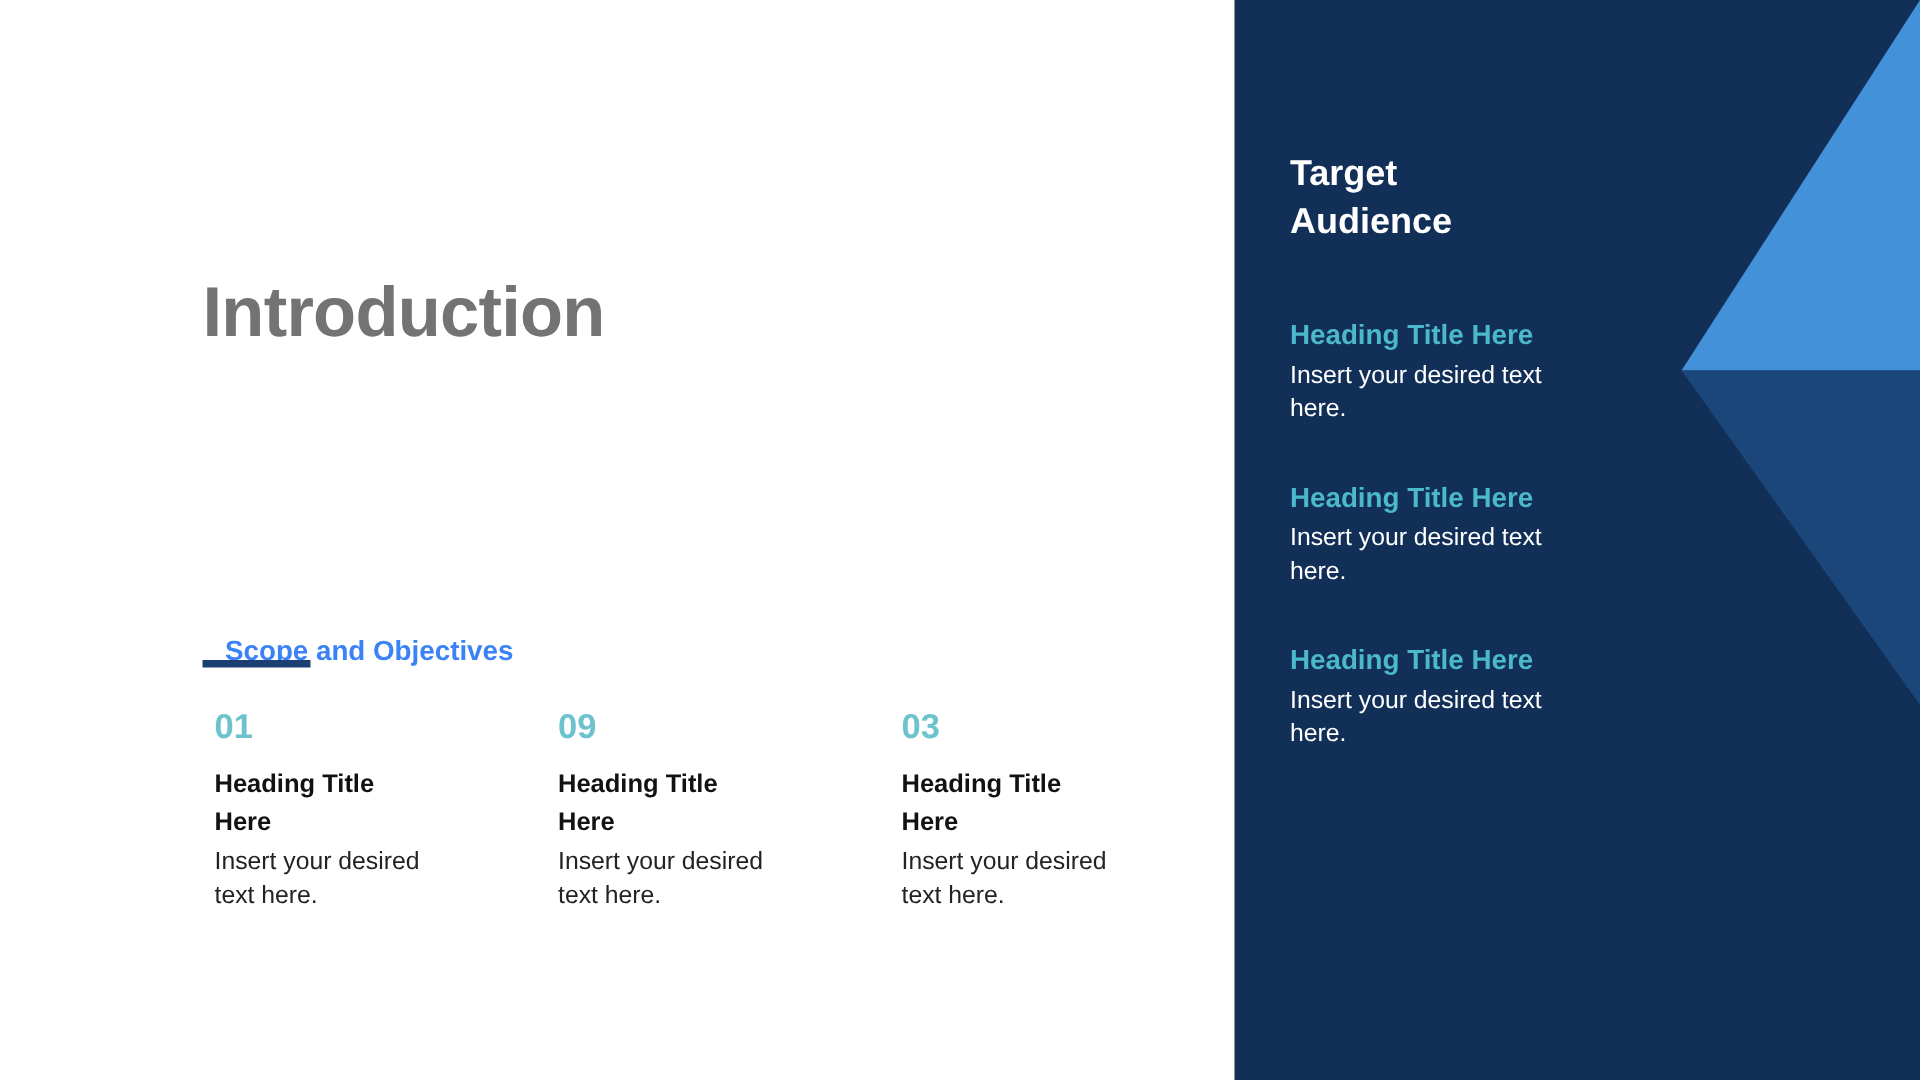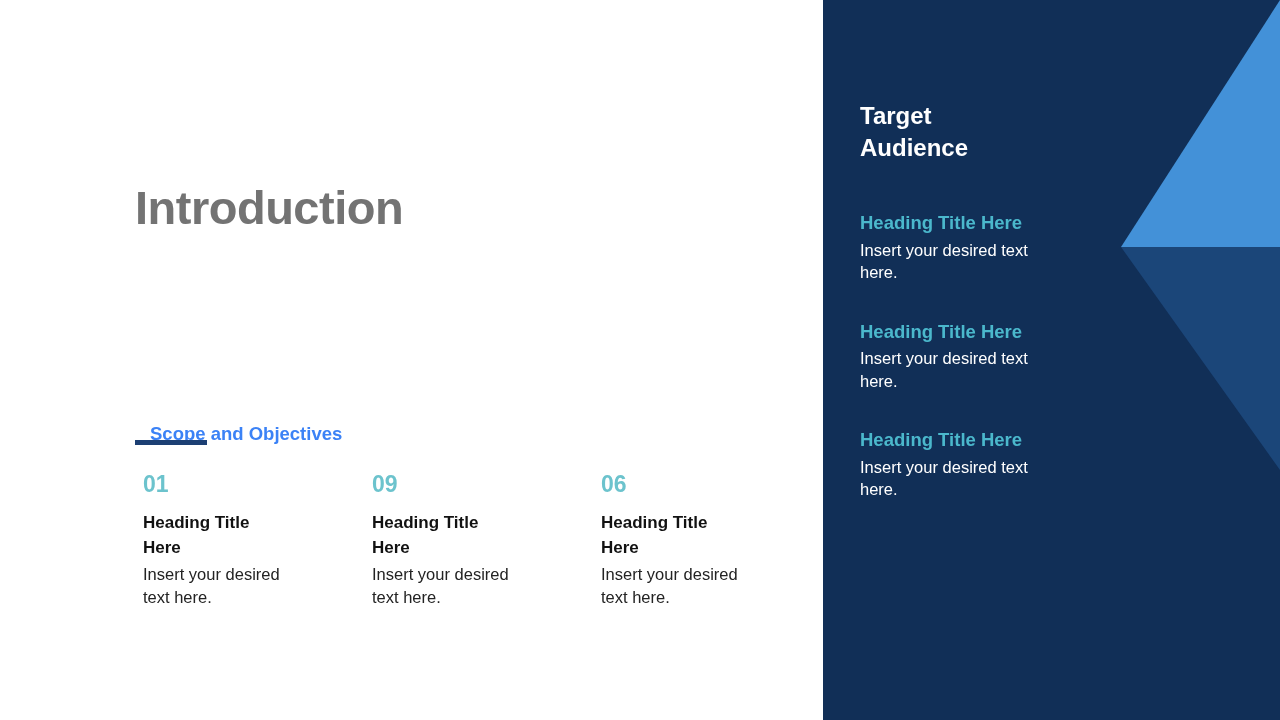--- a/index.html
+++ b/index.html
@@ -203,21 +203,21 @@
         <div class="col-body">Insert your desired text here.</div>
       </div>
 
       <div class="col">
         <div class="col-number">09</div>
         <div class="col-heading">Heading Title Here</div>
         <div class="col-body">Insert your desired text here.</div>
       </div>
 
       <div class="col">
-        <div class="col-number">06</div>
+        <div class="col-number">03</div>
         <div class="col-heading">Heading Title Here</div>
         <div class="col-body">Insert your desired text here.</div>
       </div>
 
     </div>
   </div>
 
   <div class="right-pane">
 
     <svg class="deco" viewBox="0 0 457 720" preserveAspectRatio="none">

